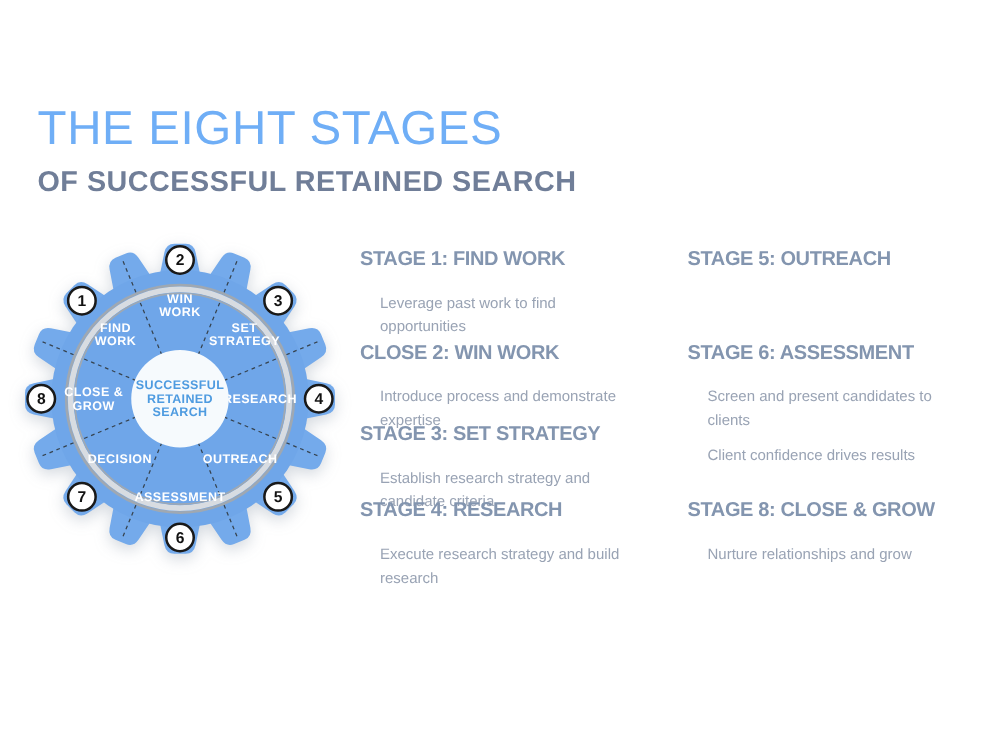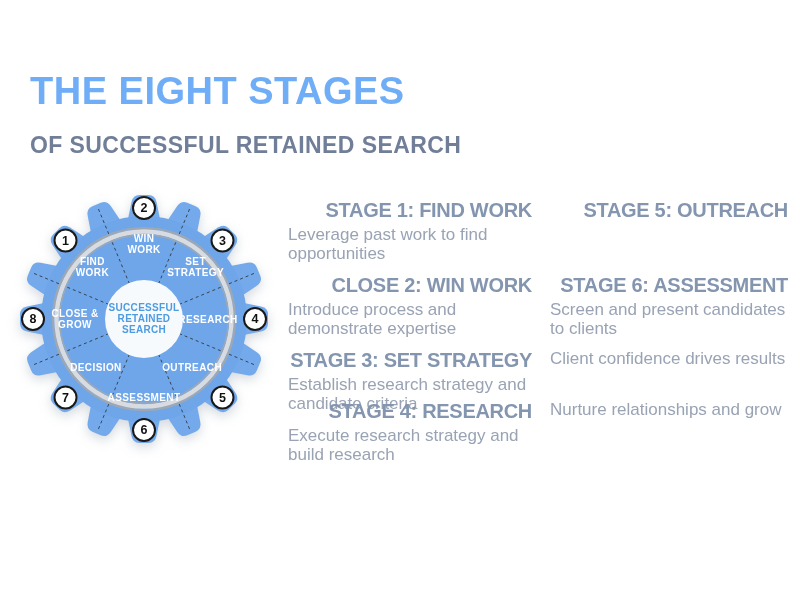--- a/index.html
+++ b/index.html
@@ -3,44 +3,44 @@
 <meta charset="utf-8">
 <style>
   html,body{margin:0;padding:0;}
   body{
     width:800px;height:600px;background:#ffffff;overflow:hidden;
     font-family:"Liberation Sans", sans-serif;
     position:relative;
   }
   .page{position:absolute;inset:0;background:#ffffff;}
   .page-title{
-    position:absolute;left:30px;top:72px;margin:0;
-    font-size:38px;font-weight:700;letter-spacing:.5px;line-height:1;
+    position:absolute;left:30px;top:84px;margin:0;
+    font-size:38px;font-weight:400;letter-spacing:.5px;line-height:1;
     color:var(--title_blue,#6FAEF6);
   }
   .page-subtitle{
     position:absolute;left:30px;top:133px;margin:0;
     font-size:23px;font-weight:800;letter-spacing:.4px;line-height:1.1;
     color:var(--subtitle_gray,#707E98);
   }
   #gear{
     position:absolute;left:14px;top:189px;width:260px;height:260px;
     filter:drop-shadow(0 4px 6px rgba(100,120,140,.28));
   }
   .col{position:absolute;top:0;height:600px;}
   .col1{left:288px;width:244px;}
   .col2{left:550px;width:238px;}
   .stage{position:absolute;left:0;right:0;}
-  .stage-r1{top:199px;} .stage-r2{top:274px;} .stage-r3{top:349px;} .stage-r4{top:400px;}
+  .stage-r1{top:199px;} .stage-r2{top:274px;} .stage-r3{top:339px;} .stage-r4{top:400px;}
   .stage h3{
-    margin:0 0 4px 0;font-size:20px;font-weight:700;letter-spacing:-.3px;
-    color:var(--heading_slate,#8395AF);line-height:1.1;white-space:nowrap;text-align:right;
+    margin:0 0 4px 0;font-size:16px;font-weight:700;letter-spacing:-.3px;
+    color:var(--heading_slate,#8395AF);line-height:1.1;white-space:nowrap;
   }
   .stage p{
-    margin:0;font-size:17px;line-height:19px;
+    margin:16px;font-size:12px;line-height:19px;
     color:var(--body_gray,#99A3B4);
   }
 </style>
 </head>
 <body>
 
 <div class="page">
 
   <h1 class="page-title">THE EIGHT STAGES</h1>
   <h2 class="page-subtitle">OF SUCCESSFUL RETAINED SEARCH</h2>
@@ -132,17 +132,18 @@
       <h3>STAGE 5: OUTREACH</h3>
     </section>
     <section class="stage stage-r2">
       <h3>STAGE 6: ASSESSMENT</h3>
       <p>Screen and present candidates to clients</p>
     </section>
     <section class="stage stage-r3">
       <p>Client confidence drives results</p>
     </section>
     <section class="stage stage-r4">
+      <h3>STAGE 8: CLOSE &amp; GROW</h3>
       <p>Nurture relationships and grow</p>
     </section>
   </div>
 
 </div>
 
 </body></html>

